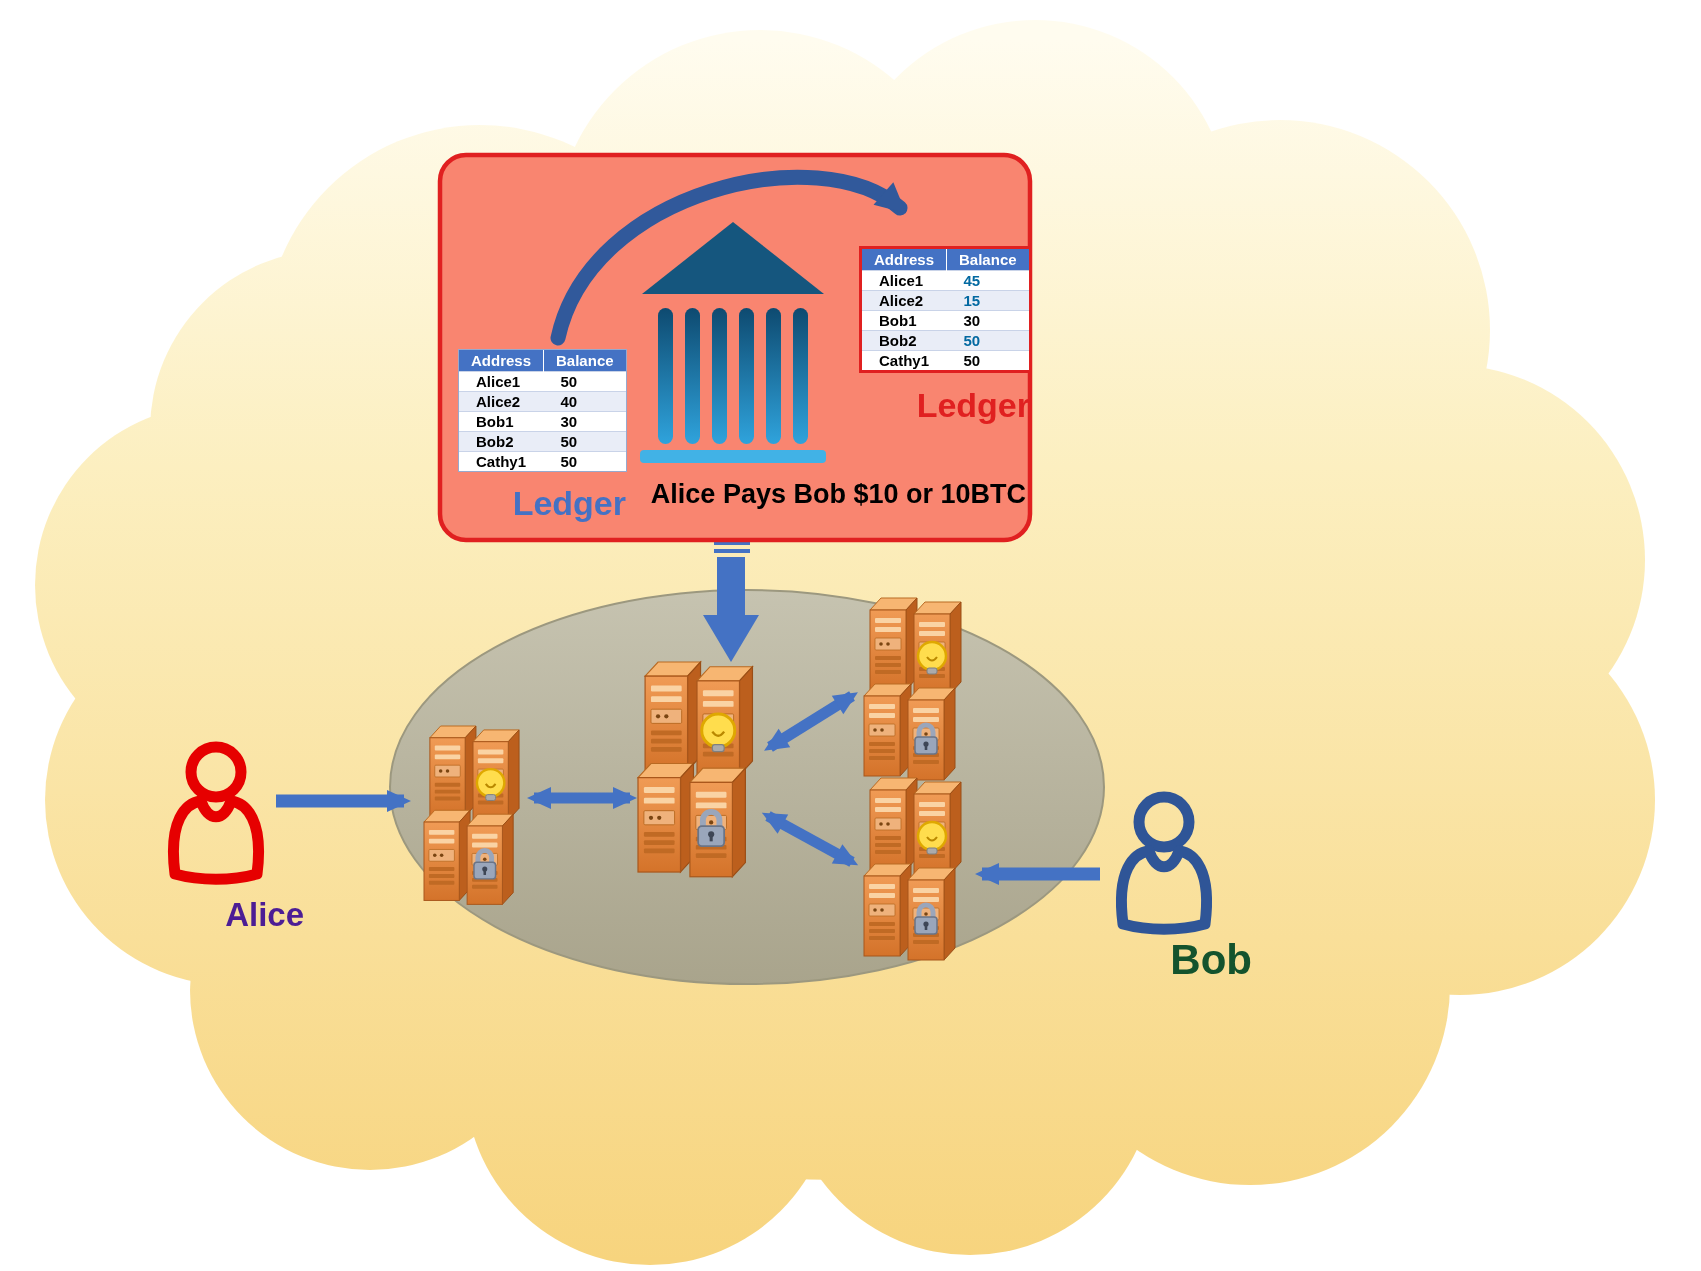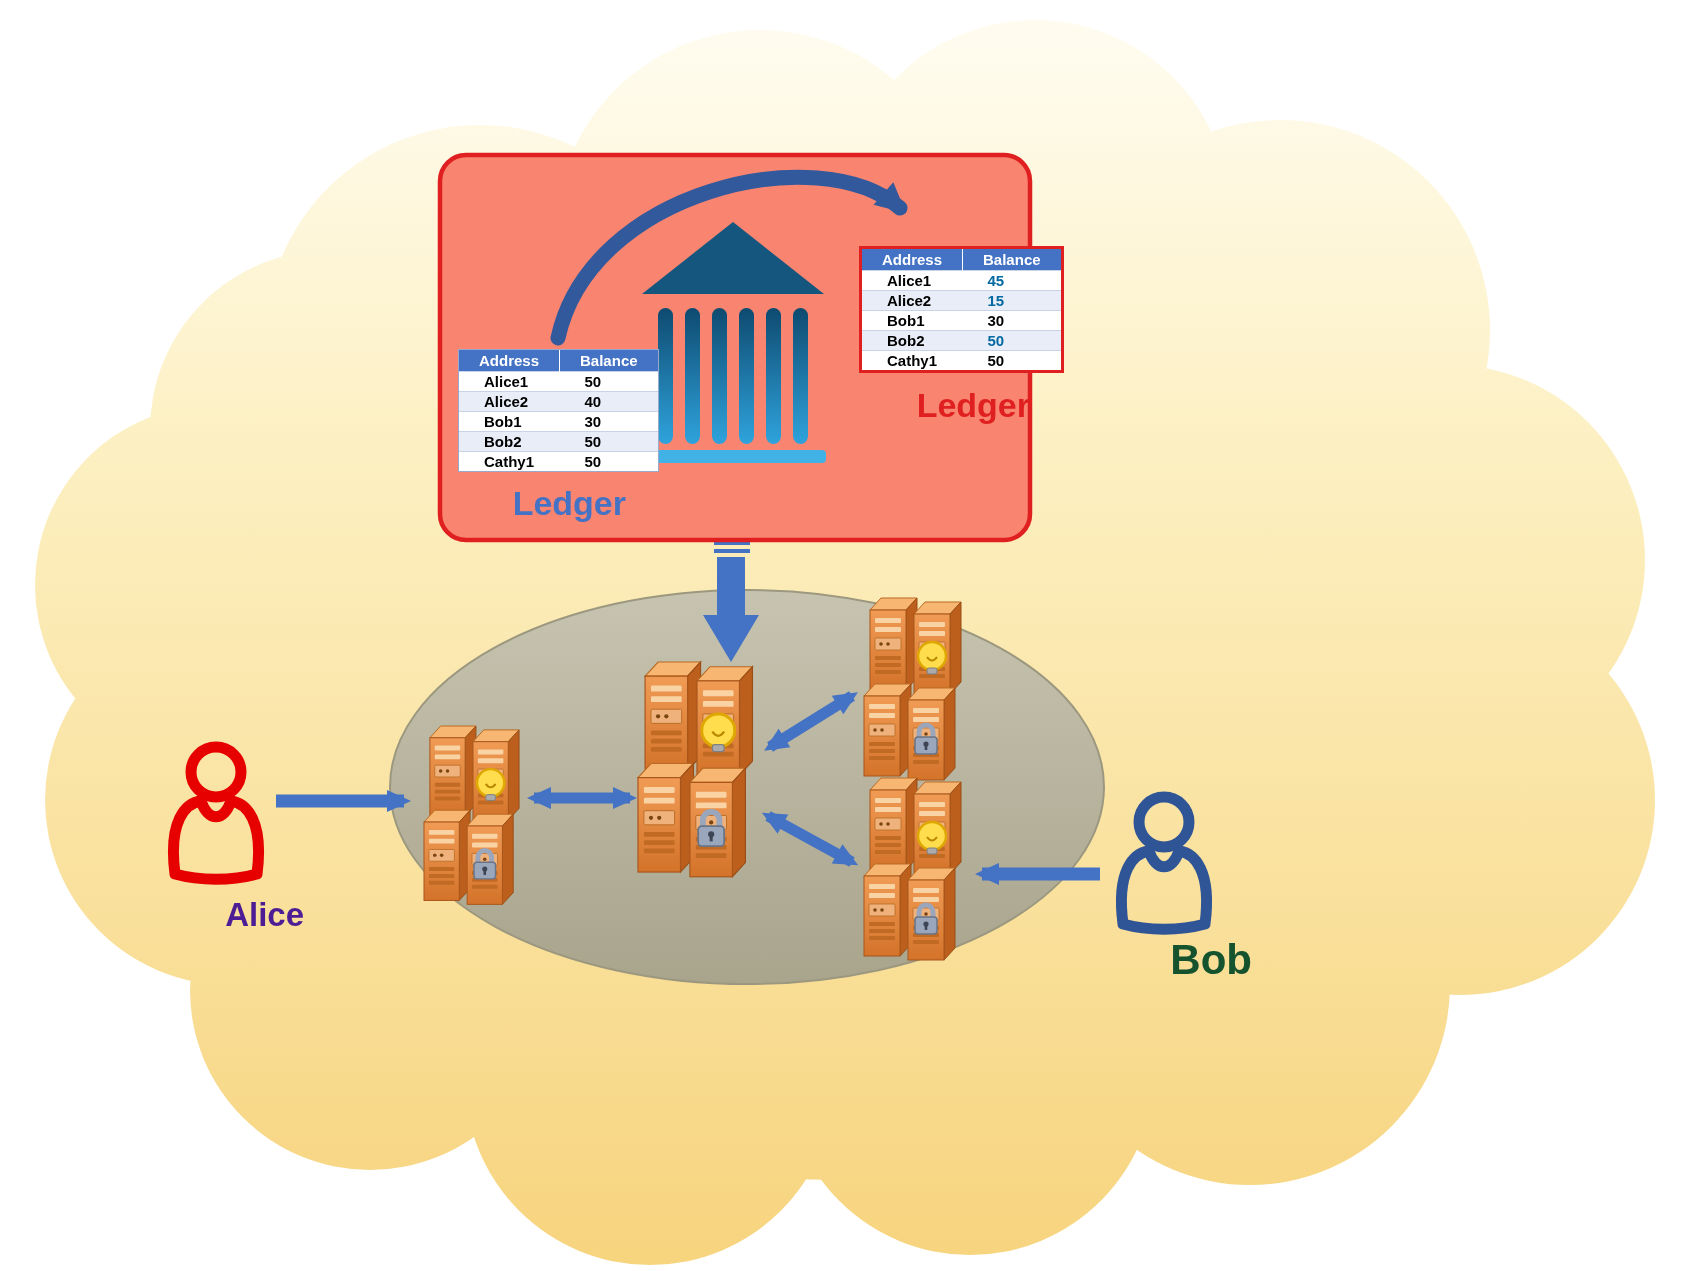--- a/index.html
+++ b/index.html
@@ -9,24 +9,24 @@
   .lbl{position:absolute;font-weight:bold;text-align:right;white-space:nowrap}
   .ledger-blue{left:446px;top:484px;width:180px;font-size:34px;color:#4472C4}
   .ledger-red{left:850px;top:386px;width:180px;font-size:34px;color:#E02020}
   .pays{left:606px;top:479px;width:420px;font-size:27px;color:#000}
   .alice{left:128px;top:896px;width:176px;font-size:33px;color:#4c1d95}
   .bob{left:1076px;top:936px;width:176px;font-size:42px;color:#14532d}
   .tbl{position:absolute;background:#fff}
   .tbl.left{left:458px;top:349px;border:1px solid #97A9CE}
   .tbl.right{left:859px;top:246px;border:3px solid #E02020}
   table{border-collapse:collapse}
-  th{background:#4472C4;color:#fff;font-size:15px;text-align:center;padding:2px 20px;font-weight:bold}
+  th{background:#4472C4;color:#fff;font-size:15px;text-align:right;padding:2px 12px;font-weight:bold}
   th:first-child{border-right:1.5px solid #fff;width:82px}
   th:last-child{width:64px}
-  td{font-size:15px;font-weight:bold;padding:1px 25px;color:#000;border-top:1px solid #C9D3E8}
+  td{font-size:15px;font-weight:bold;padding:1px 17px;color:#000;border-top:1px solid #C9D3E8}
   tbody tr:nth-child(even){background:#E9EDF7}
   td.red{color:#0369a1}
 </style>
 </head>
 <body>
 
 <div class="stage">
 
 <svg width="1701" height="1271" viewBox="0 0 1701 1271">
   <defs>
@@ -223,16 +223,17 @@
       <tr>
         <td>Cathy1</td>
         <td>50</td>
       </tr>
     </tbody>
   </table>
 </div>
 
 <div class="lbl ledger-blue">Ledger</div>
 <div class="lbl ledger-red">Ledger</div>
+<div class="lbl pays">Alice Pays Bob $10 or 10BTC</div>
 <div class="lbl alice">Alice</div>
 <div class="lbl bob">Bob</div>
 
 </div>
 
 </body></html>

